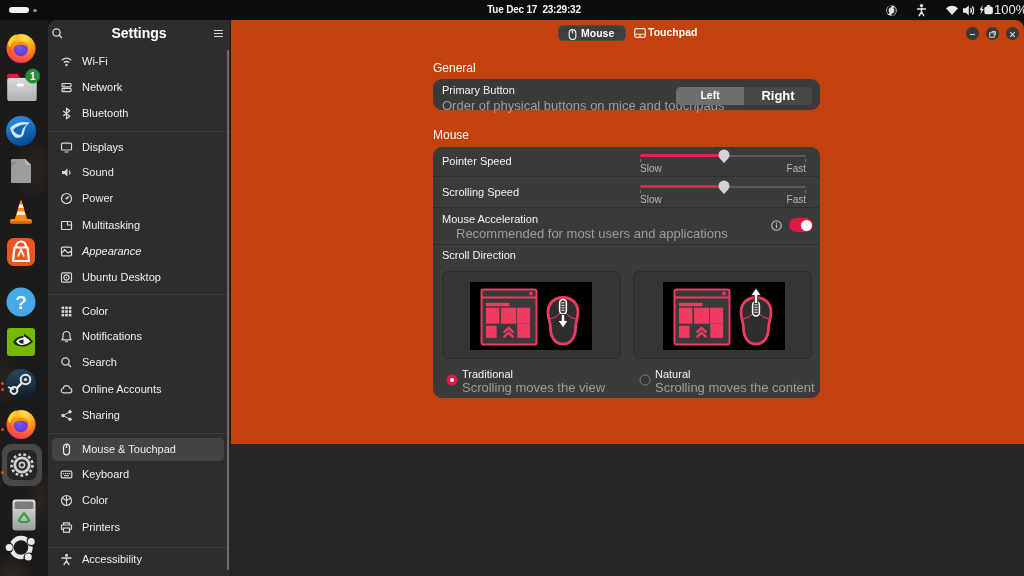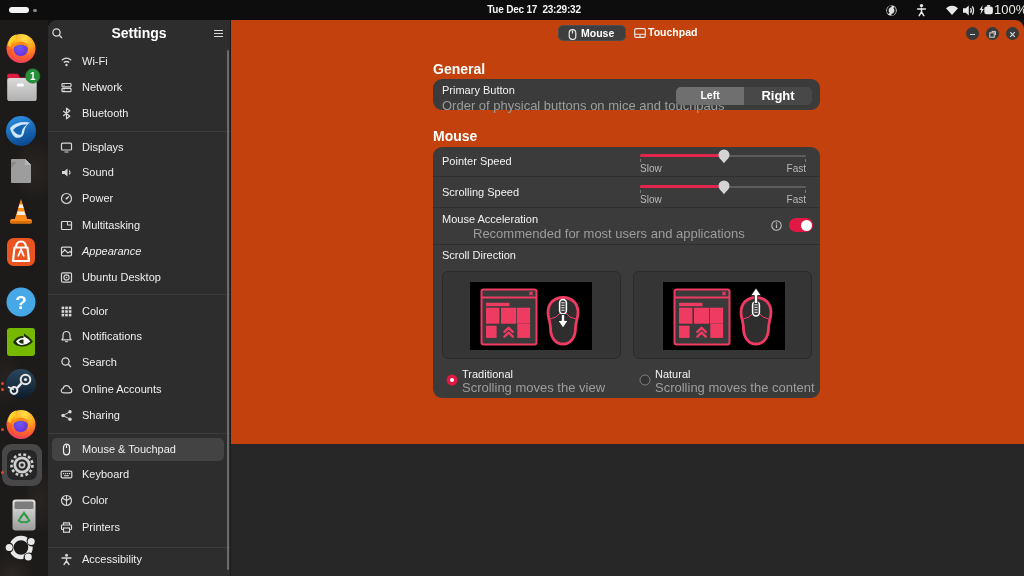--- a/index.html
+++ b/index.html
@@ -34,21 +34,21 @@
   .navrow.sel { background:#434343; }
   .navsep { position:absolute; left:0; width:182px; height:1px; background:#3c3c3c; }
 
   
   #main { position:absolute; left:183px; top:0; width:793px; height:424px; background:#c2410c; }
   #sw-mouse { position:absolute; left:0; top:0; width:68px; height:16px; background:#3e3e3e; border:1px solid #4b4b4b; border-radius:5px; color:#fff; font-size:10.5px; font-weight:bold; text-align:center; line-height:15px; }
   #sw-touch { position:absolute; left:76px; top:0; width:70px; height:16px; color:#fff; font-size:10.5px; font-weight:bold; line-height:15px; }
   .wbtn { position:absolute; top:6.5px; width:13px; height:13px; border-radius:50%; background:#393939; color:#d6d6d6; }
 
   
-  .h2 { position:absolute; color:#ffffff; font-size:14px; font-weight:bold; }
+  .h2 { position:absolute; color:#ffffff; font-size:12px; font-weight:normal; }
   .card { position:absolute; left:202px; width:387px; background:#3b3b3b; border-radius:9px; }
   .rowtitle { color:#f2f2f2; font-size:11px; }
   .rowsub { color:#9d9d9d; font-size:13px; }
   .sep { position:absolute; left:0; width:387px; height:1px; background:#2f2f2f; }
 
   .slider-track { position:absolute; height:2px; border-radius:1px; background:#5c5c5c; }
   .slider-fill { position:absolute; height:3px; border-radius:1.5px; background:#e3254e; }
   .tick { position:absolute; width:1px; height:3px; background:#777; }
   .sf { position:absolute; color:#b9b9b9; font-size:10px; }
 
@@ -466,21 +466,21 @@
         <svg class="abs" style="left:284.5px;top:33.2px;" width="12" height="15" viewBox="0 0 12 15">
             <path d="M6 14.3 C3.2 10.6 0.5 9 0.5 6 A5.5 5.5 0 1 1 11.5 6 C11.5 9 8.8 10.6 6 14.3 Z" fill="#d5d4d4"></path>
           </svg>
         <div class="tick" style="left:207px;top:43px;"></div>
         <div class="tick" style="left:372px;top:43px;"></div>
         <div class="sf" style="left:207px;top:47.5px;">Slow</div>
         <div class="sf" style="left:333px;top:47.5px;width:40px;text-align:right;">Fast</div>
         <div class="sep" style="top:60.5px;"></div>
 
         <div class="rowtitle abs" style="left:9px;top:66.5px;">Mouse Acceleration</div>
-        <div class="rowsub abs" style="left:26px;top:79.5px;padding-left:14px;">Recommended for most users and applications</div>
+        <div class="rowsub abs" style="left:9px;top:79.5px;padding-left:14px;">Recommended for most users and applications</div>
         <svg class="abs" style="left:338px;top:73px;" width="11" height="11" viewBox="0 0 11 11">
             <circle cx="5.5" cy="5.5" r="4.7" fill="none" stroke="#bdbdbd" stroke-width="1.1"></circle>
             <line x1="5.5" y1="4.6" x2="5.5" y2="8" stroke="#bdbdbd" stroke-width="1.2"></line>
             <circle cx="5.5" cy="3" r="0.8" fill="#bdbdbd"></circle>
           </svg>
         <div class="toggle" style="left:356px;top:71.5px;">
             <div class="knob" style="left:11.5px;"></div>
           </div>
         <div class="sep" style="top:97.5px;"></div>
 

